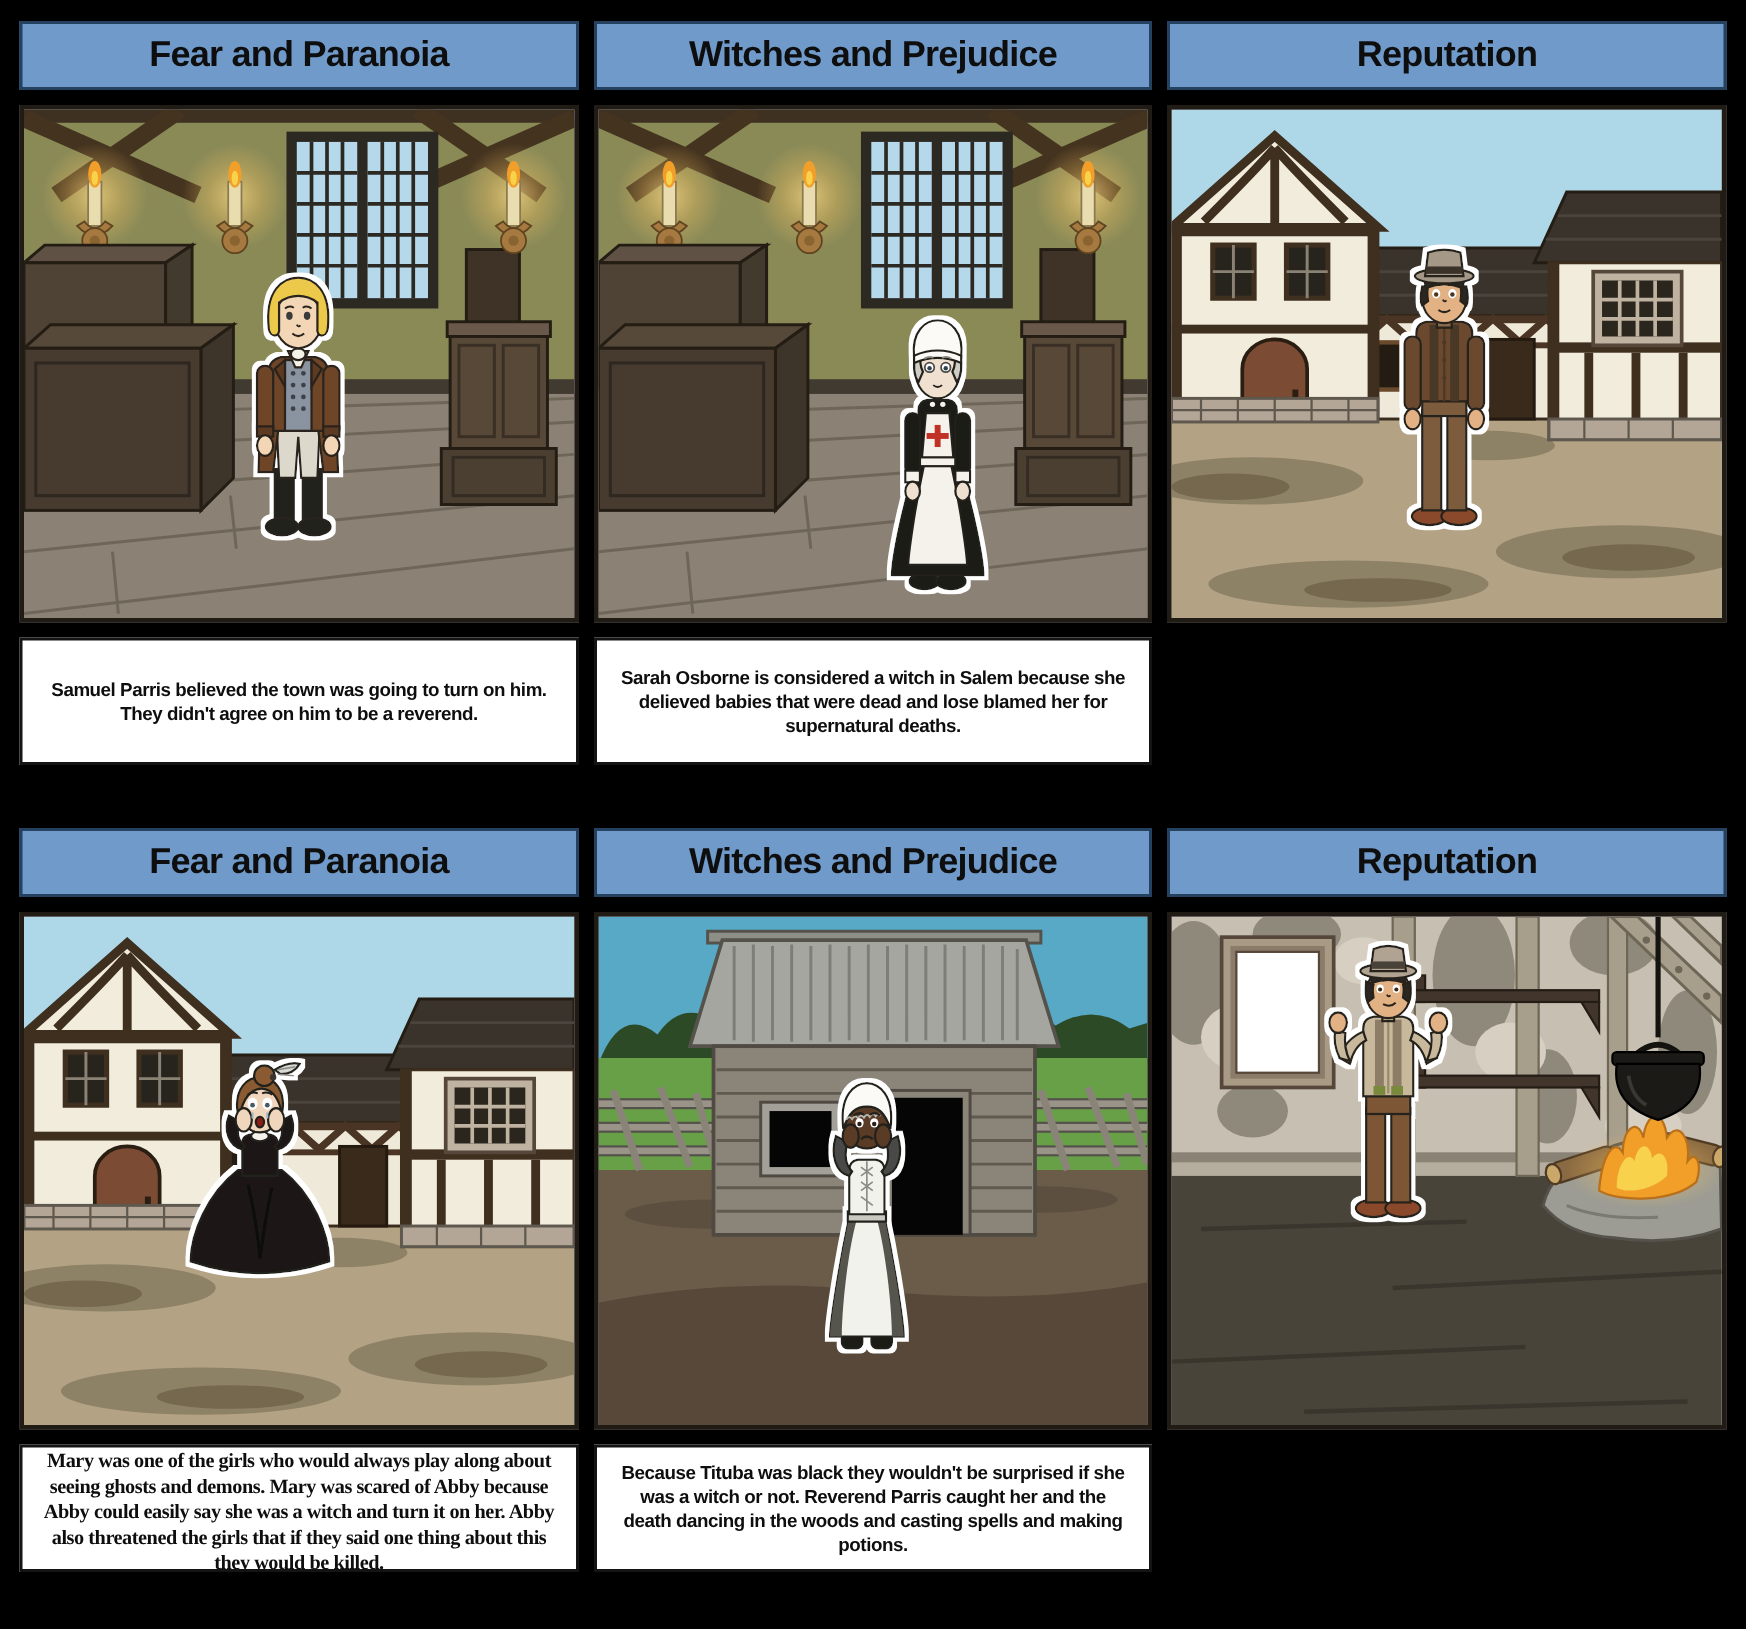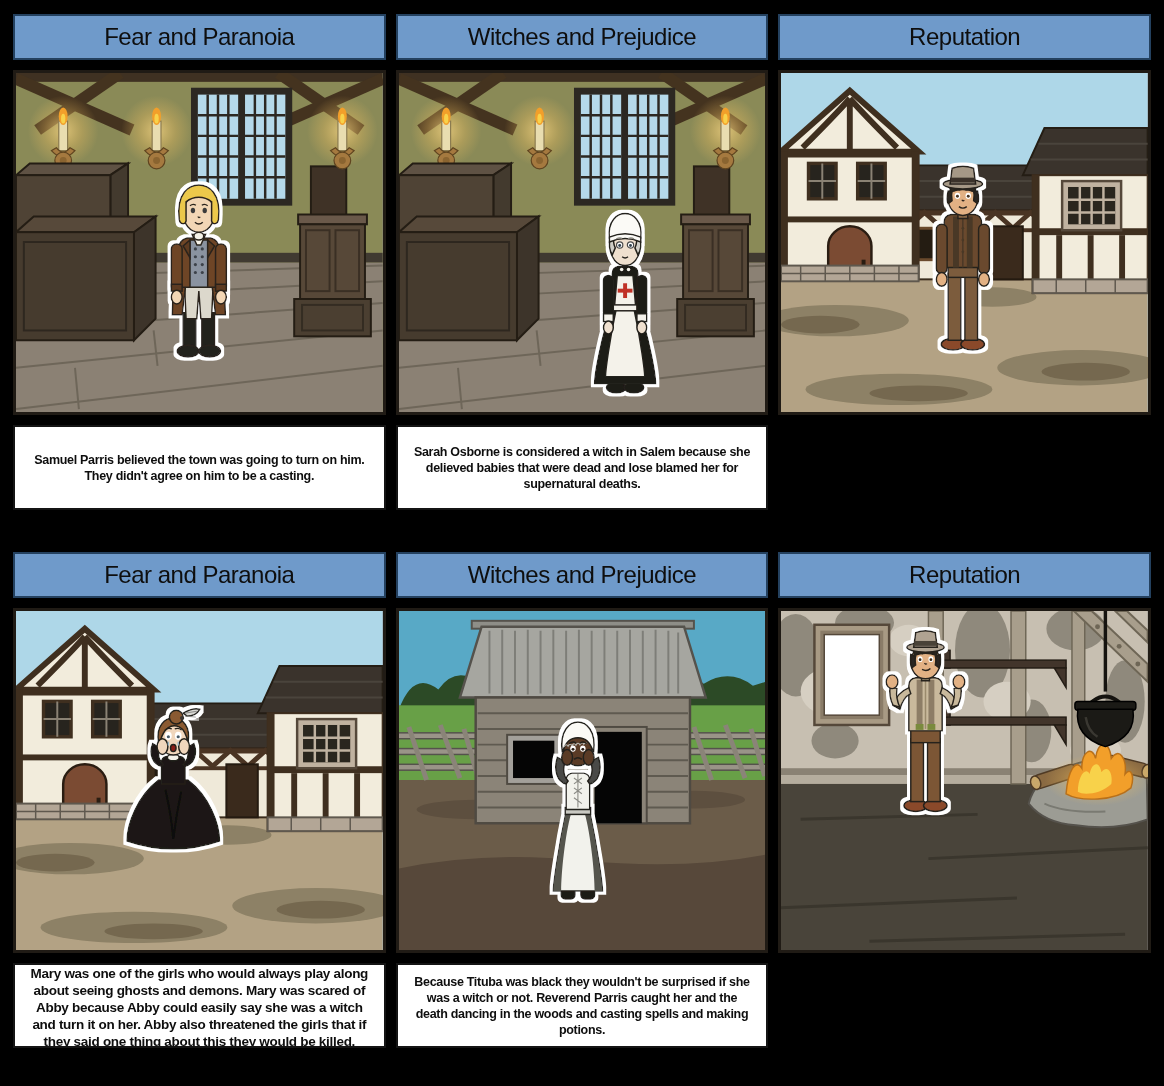--- a/index.html
+++ b/index.html
@@ -18,21 +18,21 @@
     grid-template-rows:46px 345px 85px;
     row-gap:10px;
   }
   .cell-header{
     background:#6f9aca;
     border:2px solid #24415f;
     display:flex;align-items:center;justify-content:center;
     box-sizing:border-box;
   }
   .cell-header span{
-    font-size:24px;font-weight:400;color:#0e0e0e;
+    font-size:24px;font-weight:700;color:#0e0e0e;
     letter-spacing:-0.5px;white-space:nowrap;
   }
   .cell-scene{
     border:3px solid #201b15;
     box-sizing:border-box;
     background:#888;
     overflow:hidden;
   }
   .cell-scene svg{display:block;width:100%;height:100%;}
   .cell-desc{
@@ -43,21 +43,21 @@
     display:flex;
     padding:0 12px;
   }
   .cell-desc p{
     margin:auto 0;width:100%;
     text-align:center;
     font-size:12.5px;line-height:16px;font-weight:700;
     letter-spacing:-0.3px;color:#0e0e0e;
   }
   .cell-desc.desc-large p{
-    font-size:13.5px;line-height:17px;
+    font-size:13.5px;line-height:17px;font-family:Liberation Serif, serif;
   }
   .svg-defs{position:absolute;width:0;height:0;overflow:hidden;}
 </style>
 </head>
 <body>
 
 <svg class="svg-defs" xmlns="http://www.w3.org/2000/svg" aria-hidden="true">
 <defs>
   <radialGradient id="glowGrad">
     <stop offset="0" stop-color="#f8d888" stop-opacity="0.75"></stop>
@@ -531,21 +531,21 @@
     <div class="cell-header">
       <span>Fear and Paranoia</span>
     </div>
     <div class="cell-scene">
       <svg viewBox="0 0 373 345" preserveAspectRatio="none">
         <use href="#scene-courtroom"></use>
         <use href="#char-samuel" transform="translate(186,116)" filter="url(#sticker)"></use>
       </svg>
     </div>
     <div class="cell-desc">
-      <p>Samuel Parris believed the town was going to turn on him. They didn't agree on him to be a casting.</p>
+      <p>Samuel Parris believed the town was going to turn on him. They didn't agree on him to be a reverend.</p>
     </div>
   </section>
 
   <section class="cell">
     <div class="cell-header">
       <span>Witches and Prejudice</span>
     </div>
     <div class="cell-scene">
       <svg viewBox="0 0 373 345" preserveAspectRatio="none">
         <use href="#scene-courtroom"></use>

